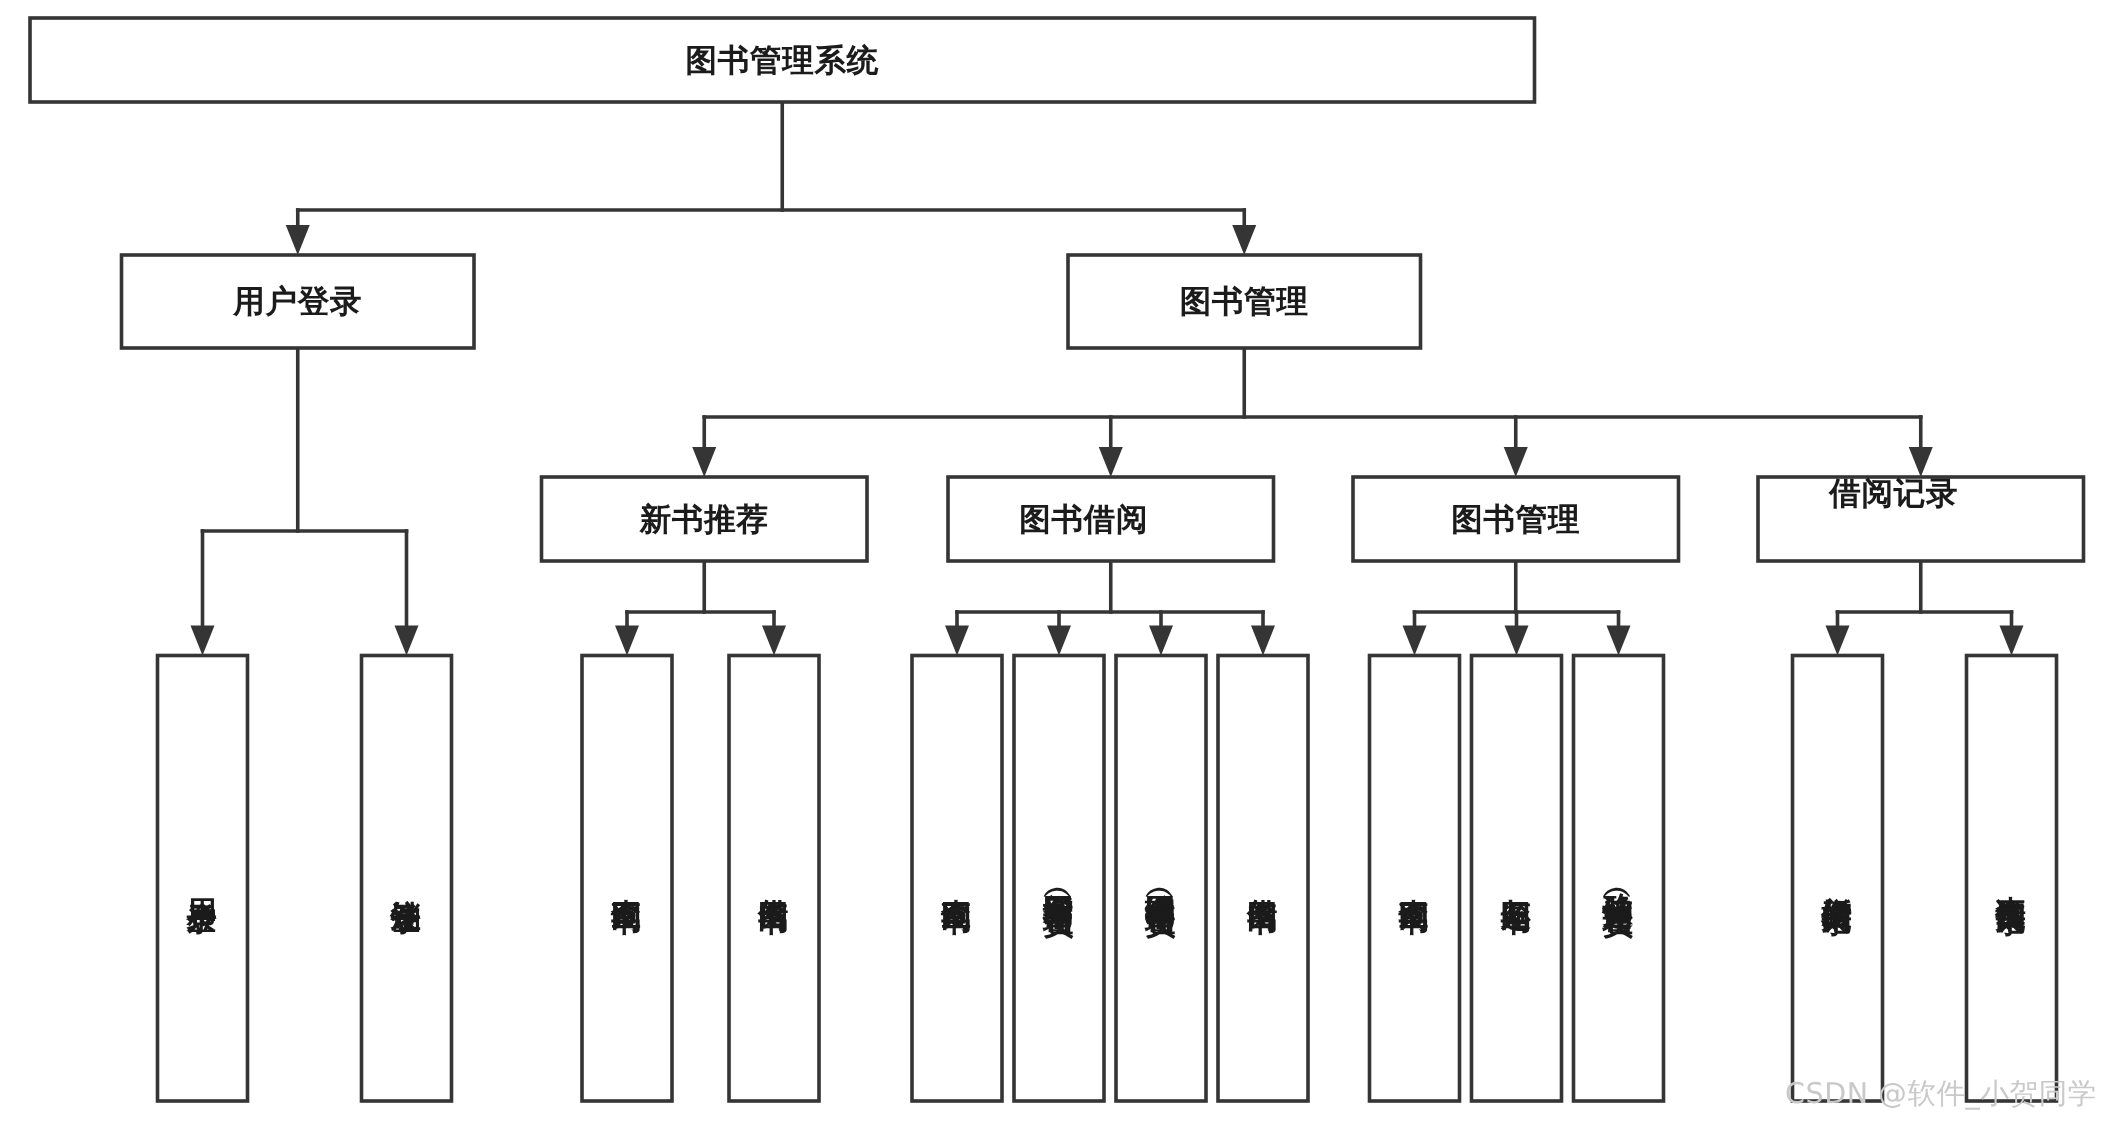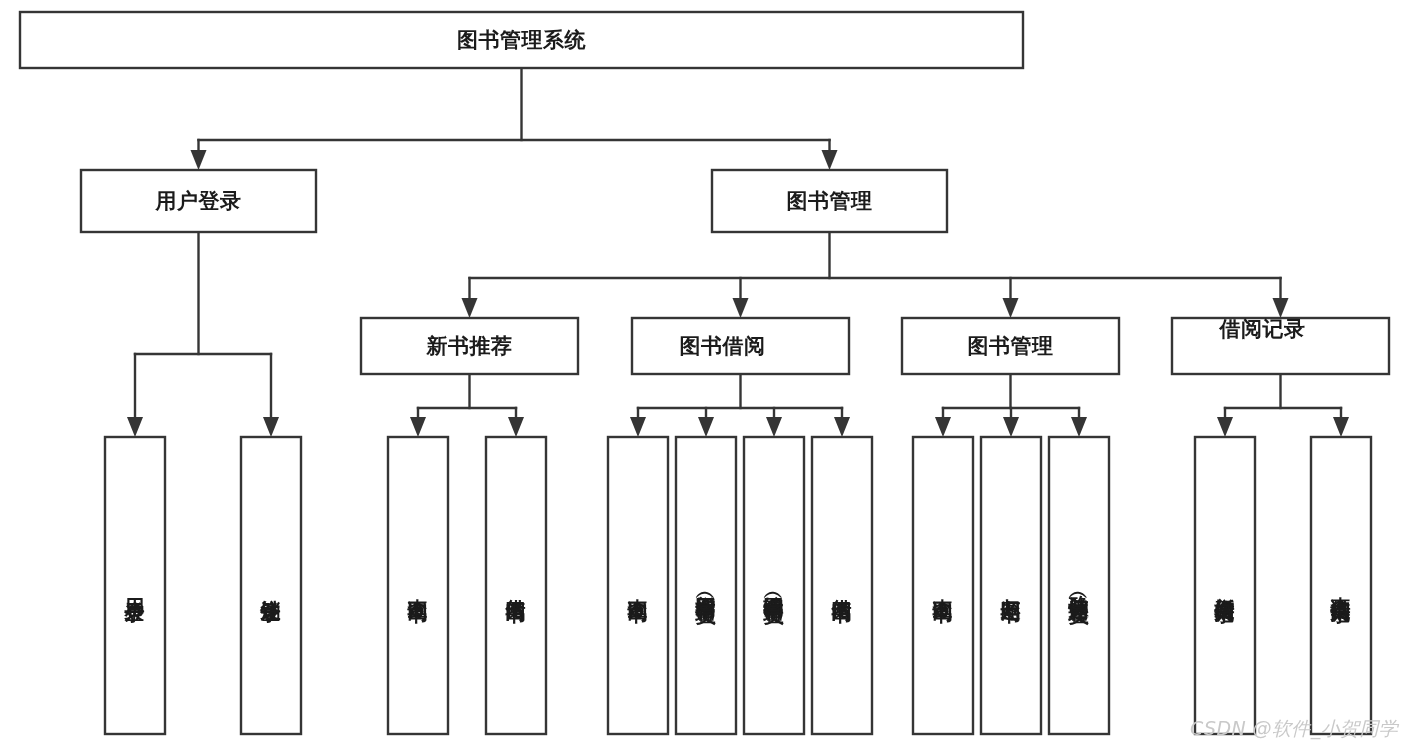--- a/index.html
+++ b/index.html
@@ -60,21 +60,20 @@
     letter-spacing: 1.5px;
     line-height: 1;
   }
   .watermark {
     position: absolute;
     color: #c9c9c9;
     font-size: 19px;
     font-family: "DejaVu Sans", "Liberation Sans", sans-serif;
     white-space: nowrap;
     letter-spacing: 0.4px;
-    font-style: italic;
   }
 </style>
 </head>
 <body>
 
 <div id="canvas">
 
   <svg id="diagram-svg" viewBox="0 0 1405 747" xmlns="http://www.w3.org/2000/svg">
     <defs></defs>
     <g id="links-layer">

